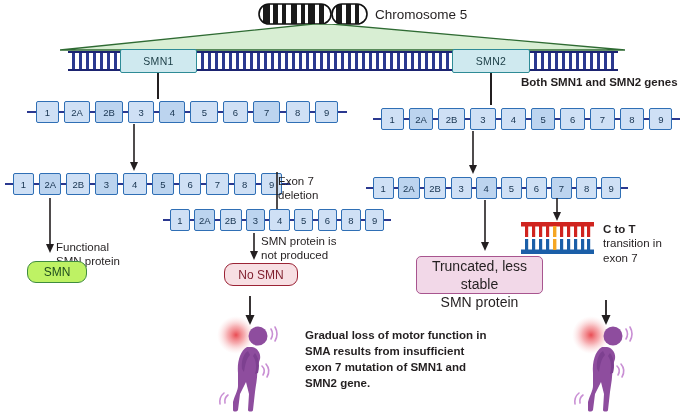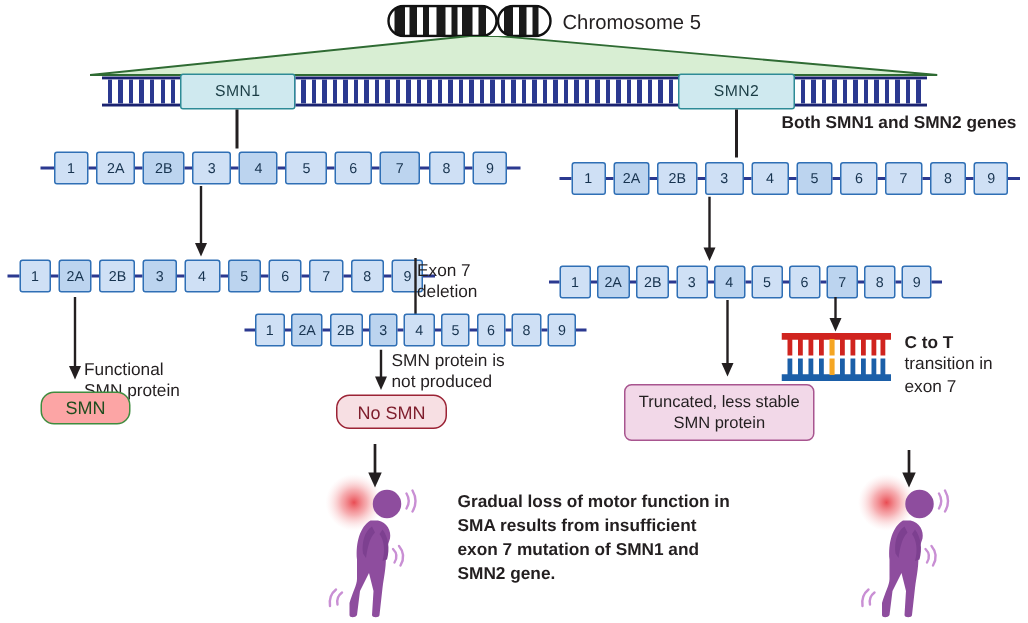--- a/index.html
+++ b/index.html
@@ -63,27 +63,27 @@
   
   .note { font-size:11.5px; line-height:1.25; color:#231f20; }
   .note-b { font-weight:bold; }
 
   
   .pill {
     border-radius:9px;
     display:flex; align-items:center; justify-content:center;
     font-size:12px;
   }
-  .pill-smn { background:#fca5a5; border:1.6px solid #3f8c3f; color:#1f4d1f; }
+  .pill-smn { background:#bef264; border:1.6px solid #3f8c3f; color:#1f4d1f; }
   .pill-nosmn { background:#f7dfe3; border:1.6px solid #9b2335; color:#7e1d2c; }
   .box-trunc {
     background:#f2d8e8; border:1.5px solid #a8558f;
     border-radius:5px;
-    display:flex; align-items:center; justify-content:center;
-    text-align:center; font-size:11px; line-height:1.3; color:#231f20;
+    display:flex; align-items:flex-start; justify-content:center;
+    text-align:center; font-size:14px; line-height:1.3; color:#231f20;
   }
 
   .caption { font-size:11.5px; font-weight:bold; line-height:1.38; color:#231f20; }
 </style>
 </head>
 <body>
 
 <div id="stage">
 
   <div class="abs" style="left:258px; top:3px; width:110px; height:22px;">

